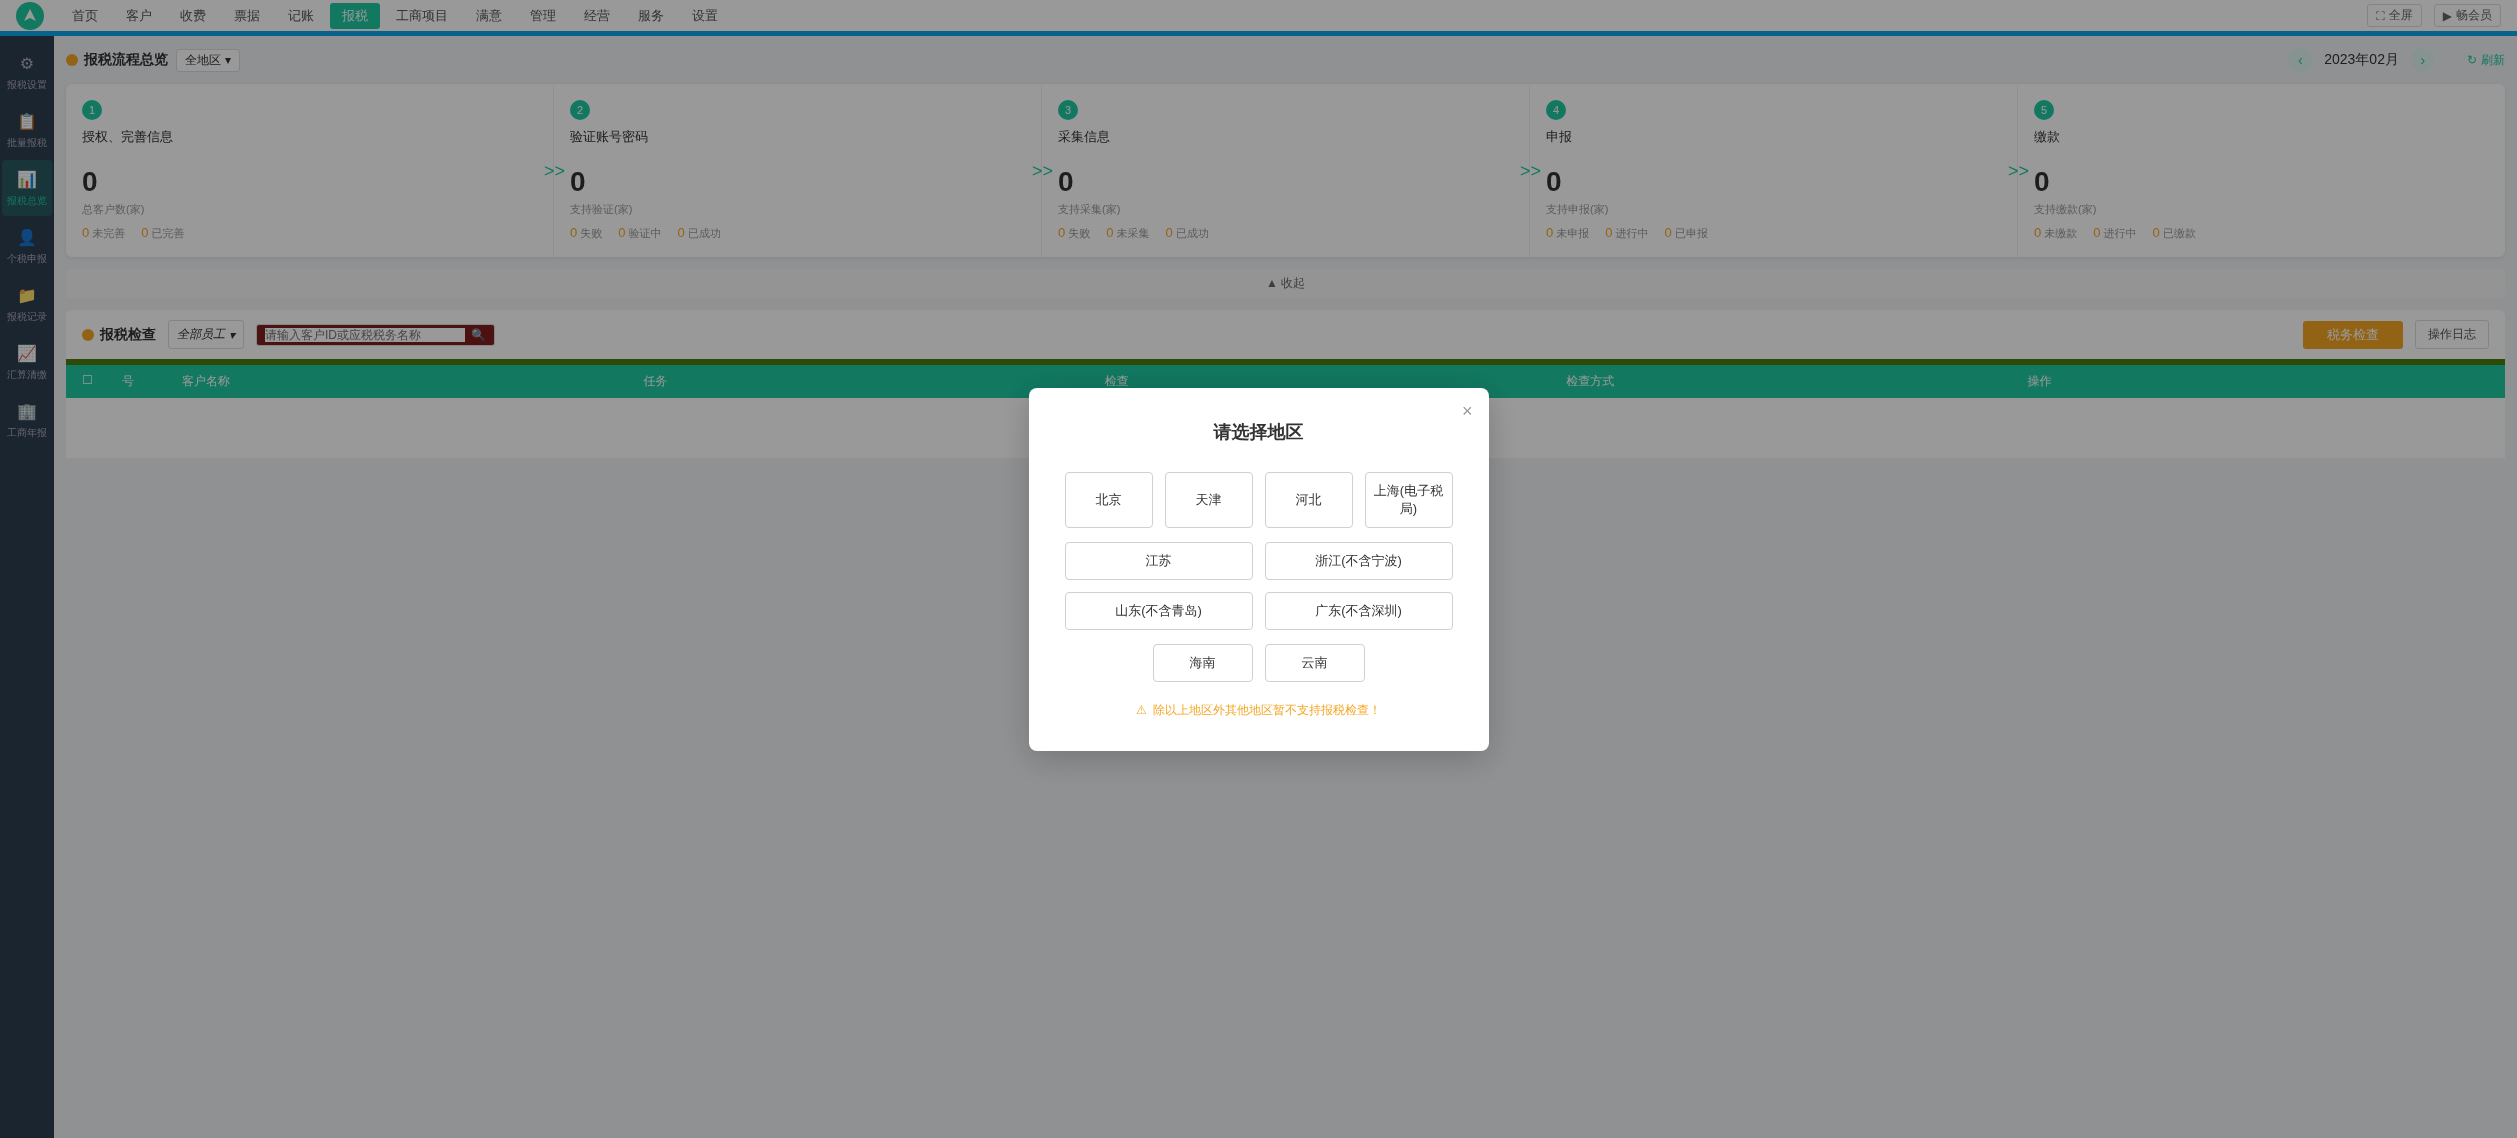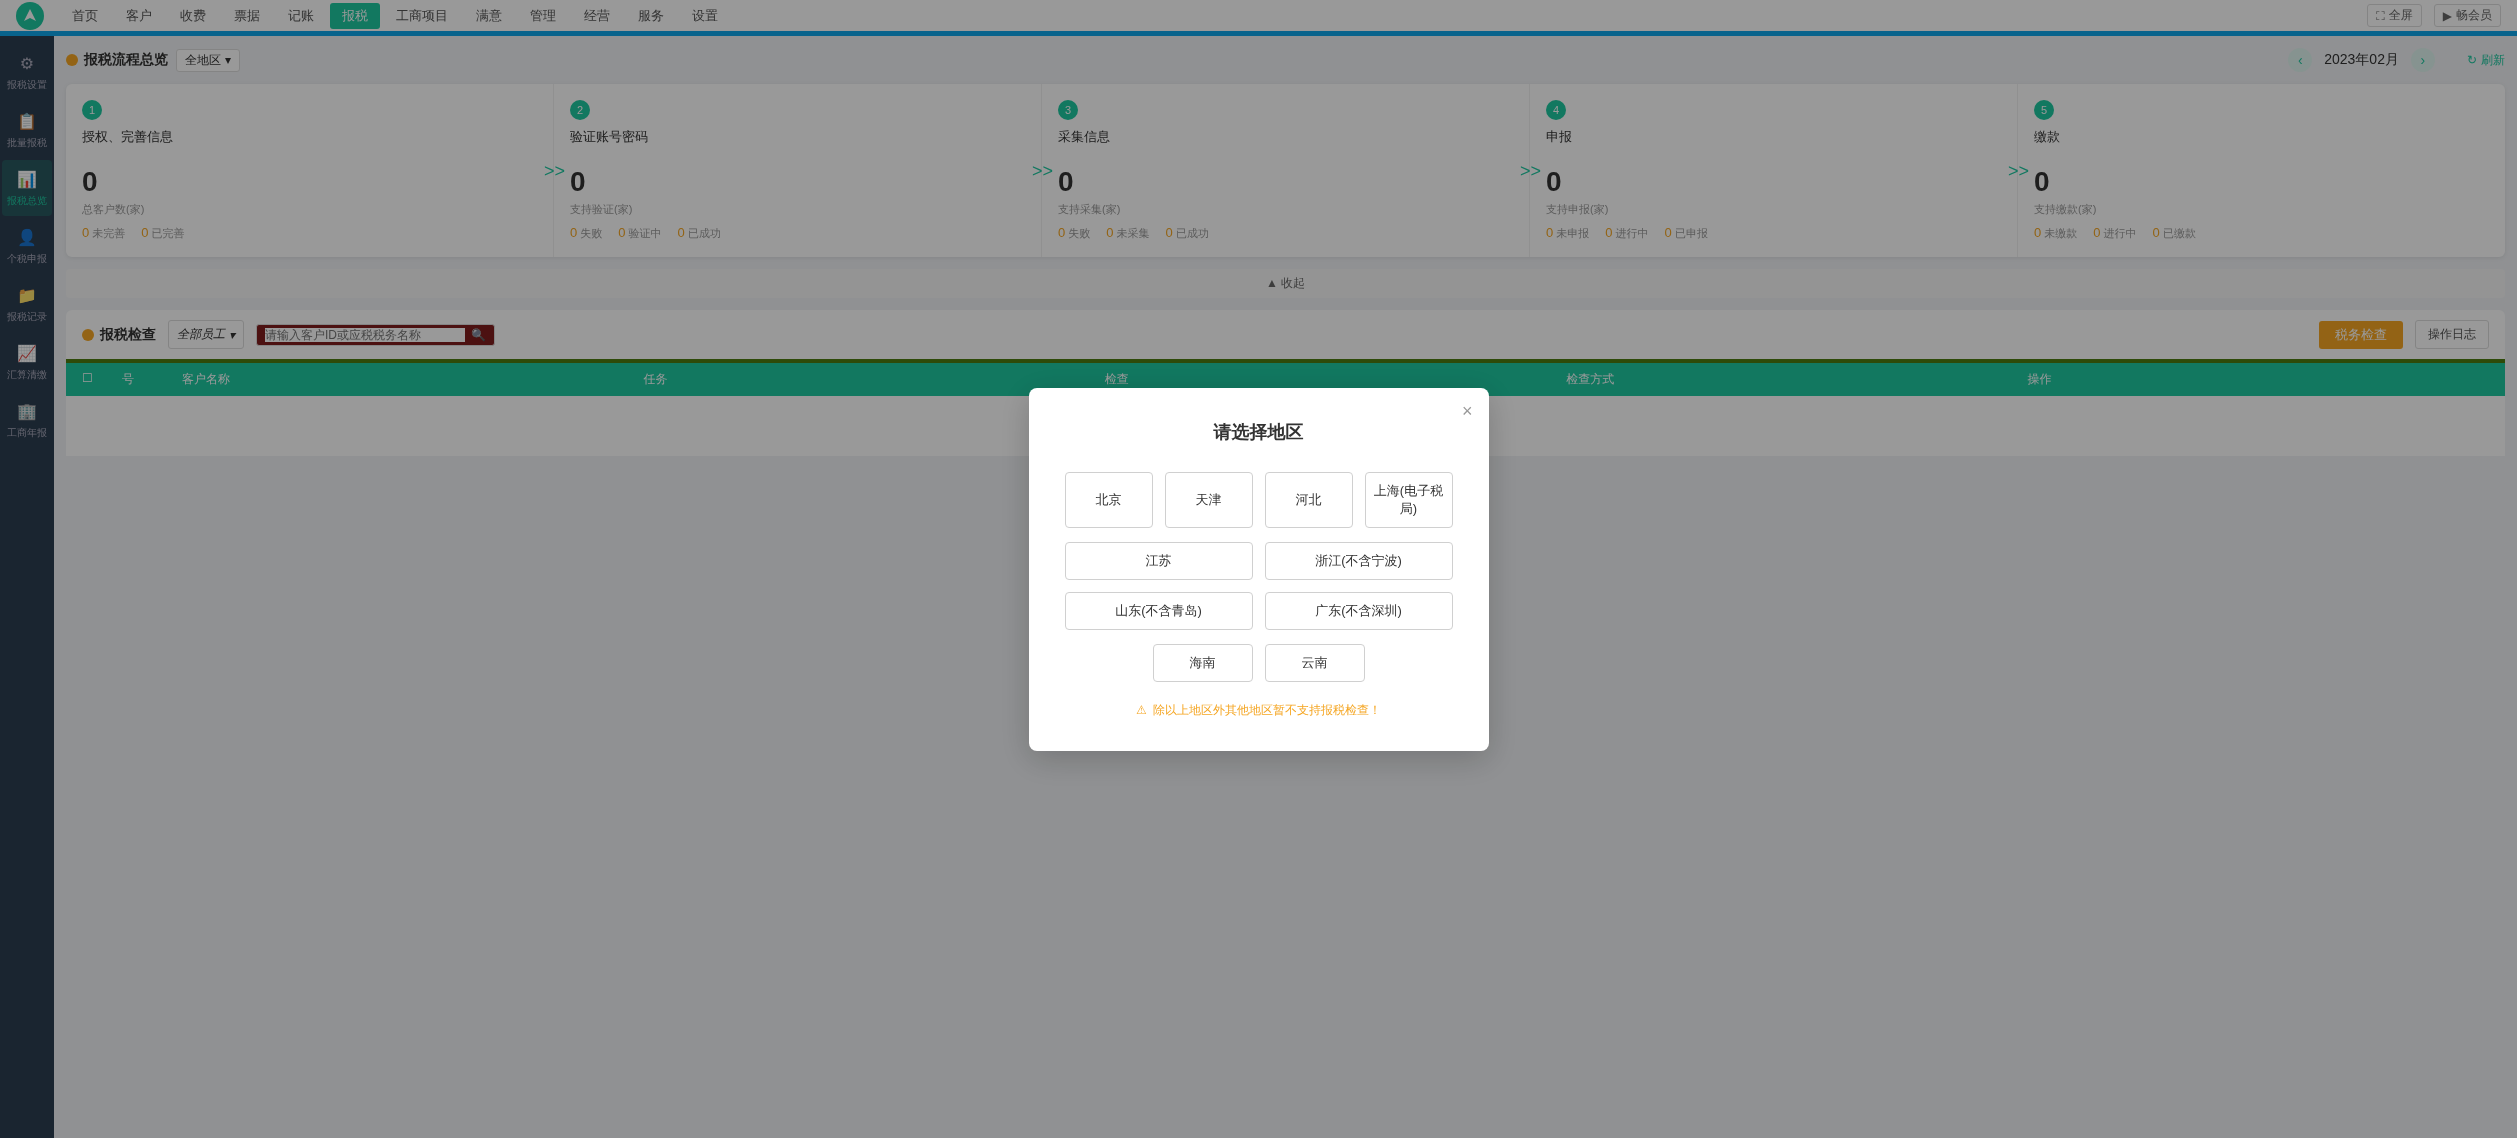--- a/index.html
+++ b/index.html
@@ -155,21 +155,21 @@
       text-align: center; padding: 6px 0; cursor: pointer;
       color: #666; font-size: 12px;
       background: #f7f7f7; border-radius: 4px; margin-bottom: 12px;
     }
 
     
     .section-bar {
       background: #fff; border-radius: 6px 6px 0 0;
       padding: 10px 16px;
       display: flex; align-items: center; gap: 12px;
-      border-bottom: 4px solid #4d7c0f;
+      border-bottom: 6px solid #4d7c0f;
     }
     .table-header-row {
       background: #1ec8a0; color: #fff;
       display: grid;
       grid-template-columns: 40px 60px 1fr 1fr 1fr 1fr 1fr;
       padding: 8px 16px;
       font-size: 12px;
     }
     .table-body {
       background: #fff; min-height: 60px;
@@ -242,21 +242,21 @@
     }
 
     .employee-select {
       border: 1px solid #ddd; border-radius: 3px;
       padding: 5px 8px; background: #fff;
       font-size: 12px; cursor: pointer; display: flex; align-items: center; gap: 4px; font-style: italic;
     }
 
     .check-btn {
       background: #f5a623; color: #fff; border: none;
-      padding: 5px 16px; border-radius: 3px; cursor: pointer; font-size: 13px;
+      padding: 5px 24px; border-radius: 3px; cursor: pointer; font-size: 13px;
     }
     .log-btn {
       background: #fff; border: 1px solid #ddd; color: #555;
       padding: 5px 12px; border-radius: 3px; cursor: pointer; font-size: 12px;
     }
   </style>
 </head>
 <body>
 
 <div class="top-nav">

